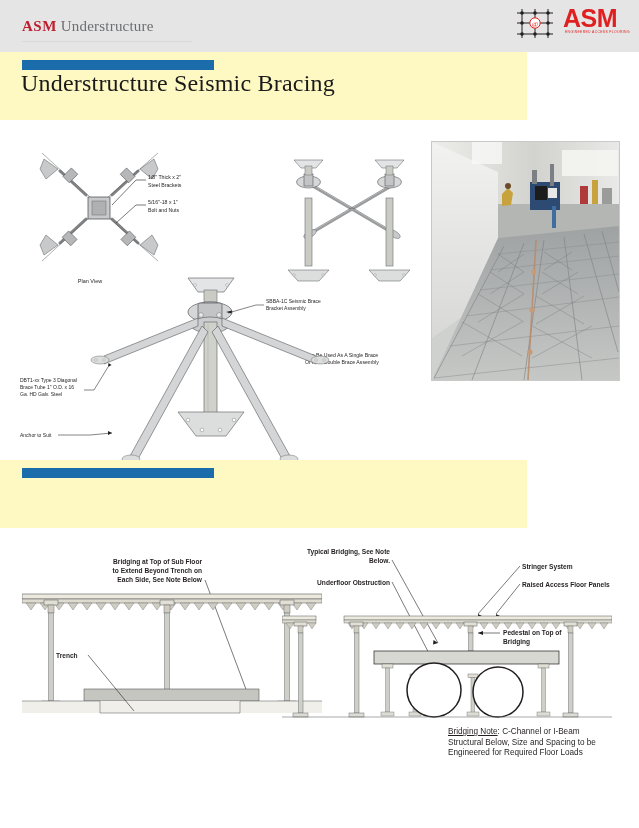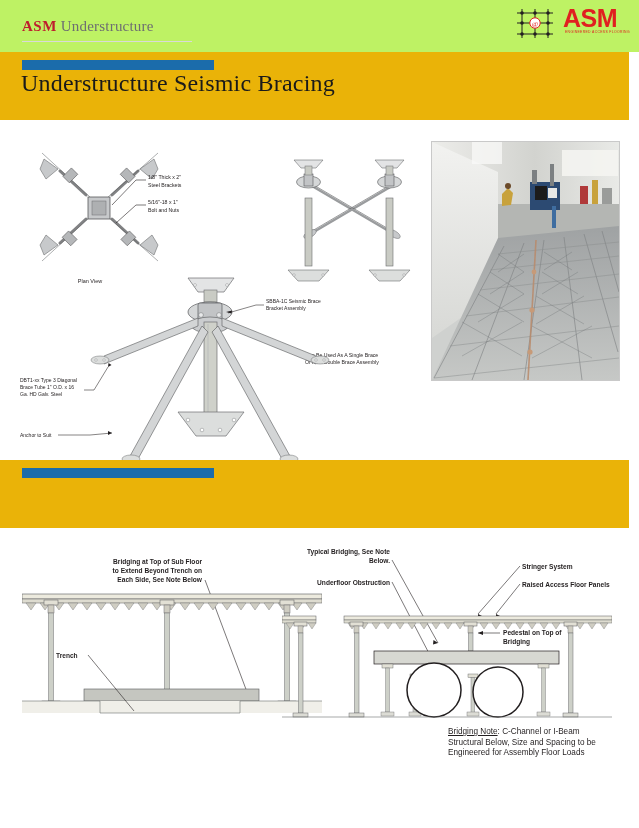--- a/index.html
+++ b/index.html
@@ -6,21 +6,21 @@
   html,body{ background:#fff; }
   body{
     width:639px; height:828px; position:relative; overflow:hidden;
     font-family:"Liberation Sans", sans-serif;
     color:#231f20;
   }
 
   
   .page-header{
     position:absolute; left:0; top:0; width:639px; height:52px;
-    background:#bef264;
+    background:#e5e5e5;
   }
   .hdr-title{
     position:absolute; left:22px; top:18px;
     font-family:"Liberation Serif", serif;
     font-size:15px; color:#6d6e71; letter-spacing:.2px; white-space:nowrap;
   }
   .hdr-title .brand{ color:#be1e2d; font-weight:bold; letter-spacing:.5px; }
   .hdr-rule{
     position:absolute; left:22px; top:41px; width:170px; height:1px; background:#d9d9d9;
   }
@@ -33,21 +33,21 @@
     font-weight:bold; font-size:25px; color:#e02020; letter-spacing:-0.5px;
     line-height:25px;
   }
   .logo-sub{
     position:absolute; left:54px; top:24px;
     font-size:3.4px; color:#e02020; letter-spacing:.35px; white-space:nowrap;
   }
 
   
   .section{
-    position:absolute; left:0; width:629px; background:#eab308;
+    position:absolute; left:0; width:527px; background:#fef9c3;
   }
   .sec-bar{
     position:absolute; left:22px; top:8px; width:192px; height:10px; background:#1b6cab;
   }
   .sec-title{
     position:absolute; left:21px; top:18px;
     font-family:"Liberation Serif", serif;
     font-size:24px; color:#1a1a1a; letter-spacing:.2px; white-space:nowrap;
   }
 
@@ -539,21 +539,21 @@
 
     <circle cx="152" cy="152" r="27" fill="#ffffff" stroke="#231f20" stroke-width="1.5"></circle>
     <circle cx="216" cy="154" r="25" fill="#ffffff" stroke="#231f20" stroke-width="1.5"></circle>
 
     <line x1="0" y1="179" x2="330" y2="179" stroke="#6d6e71" stroke-width="0.6"></line>
   </svg>
 
   <div class="bridging-note" style="top:199px;">
     <span class="u">Bridging Note</span><span>: C-Channel or I-Beam</span><br>
     <span>Structural Below, Size and Spacing to be</span><br>
-    <span>Engineered for Assembly Floor Loads</span>
+    <span>Engineered for Required Floor Loads</span>
   </div>
 </div>
 
 <div class="footer">
   
   
 
   
   
 

